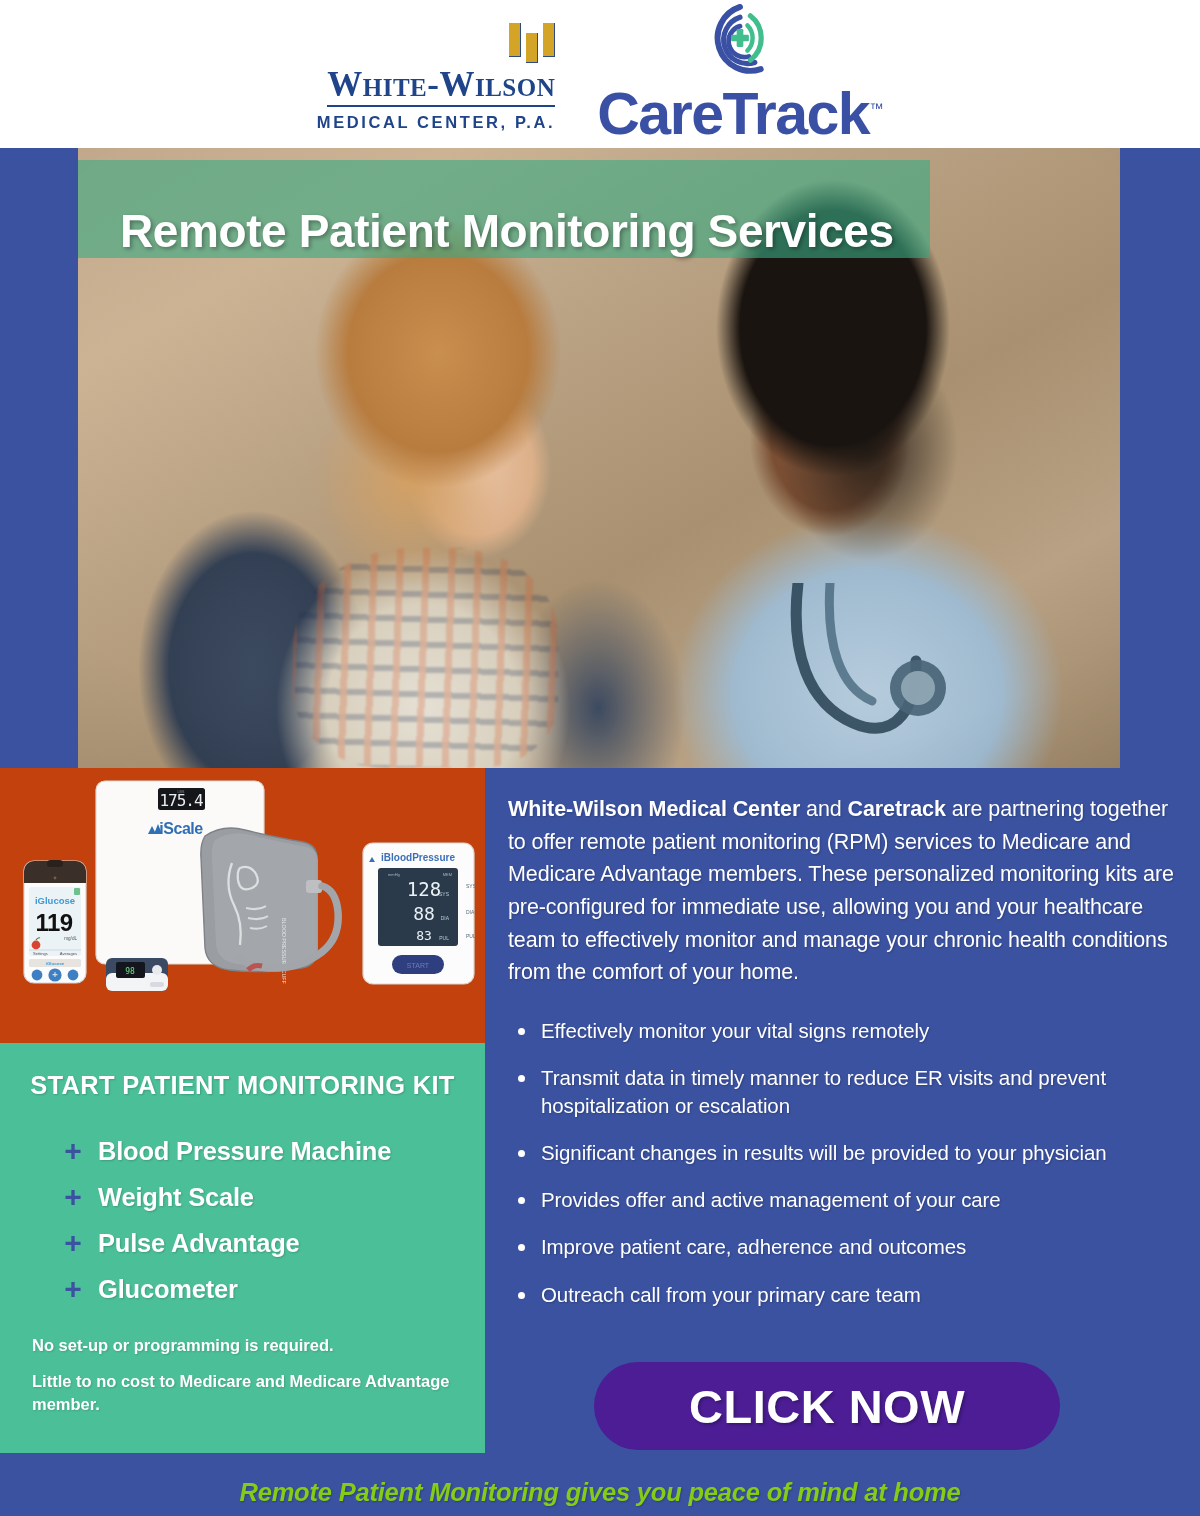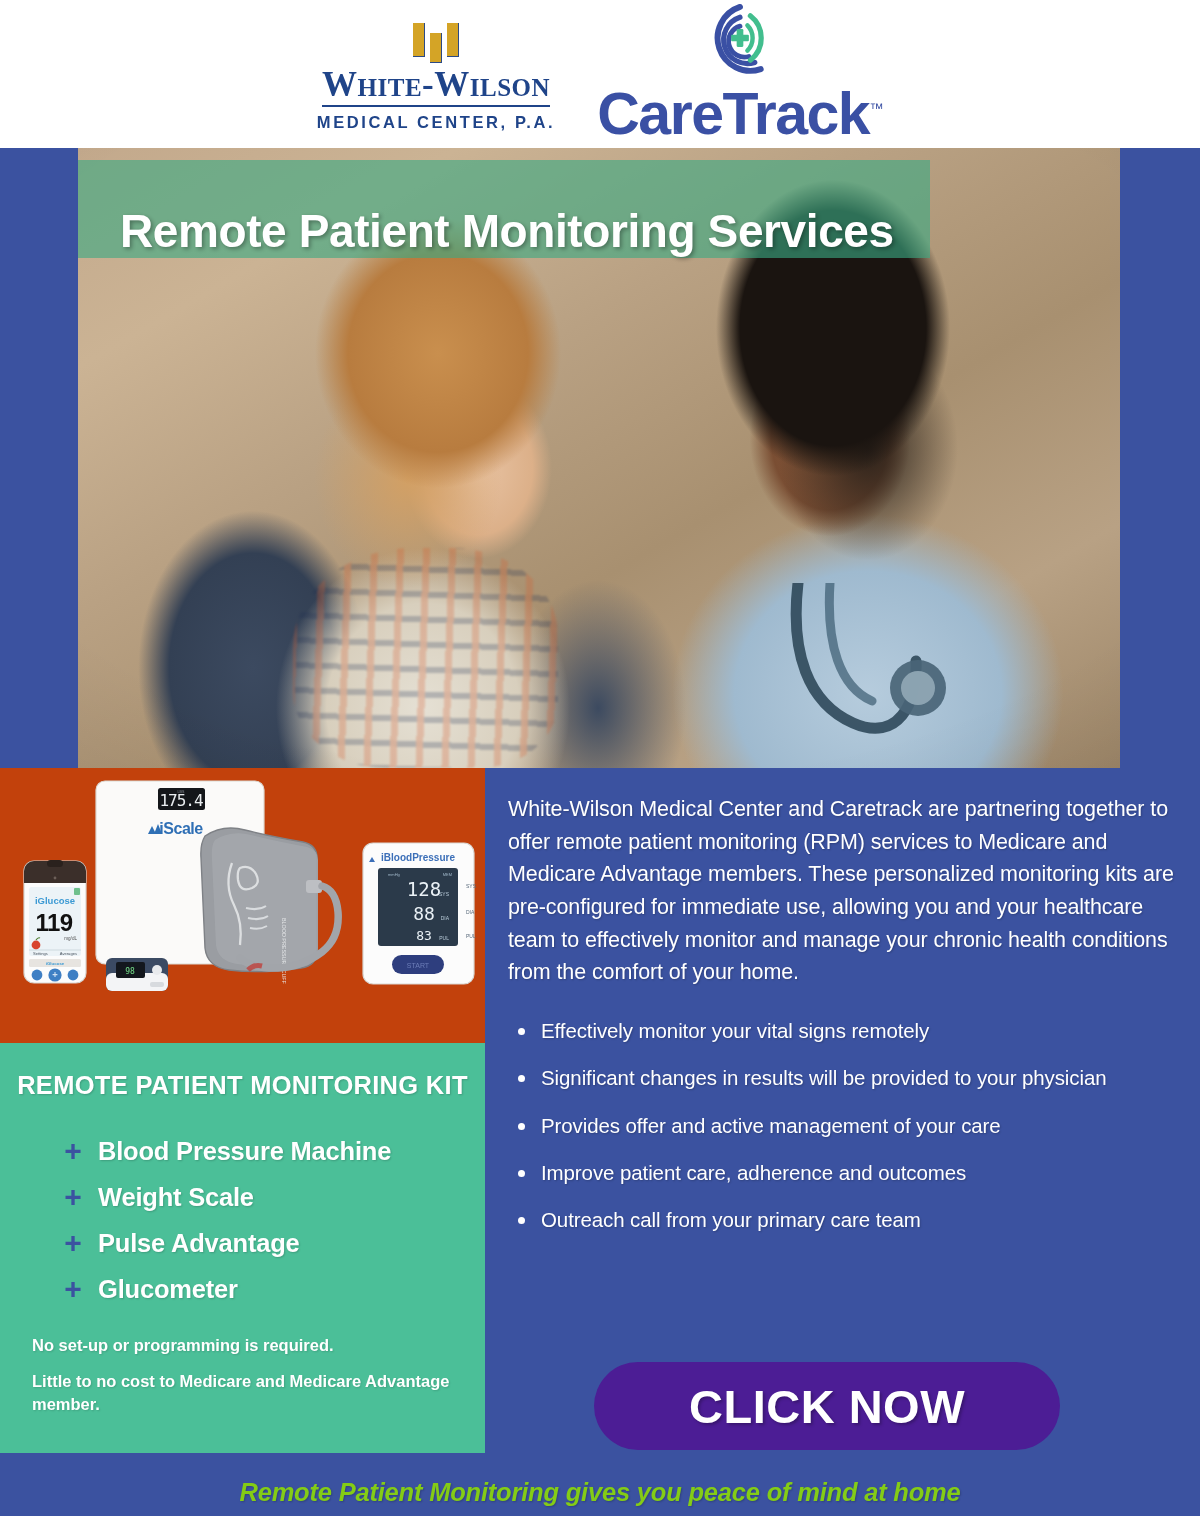--- a/index.html
+++ b/index.html
@@ -28,21 +28,21 @@
     background: #FFFFFF;
     display: flex;
     align-items: center;
     justify-content: center;
     gap: 42px;
   }
 
   .ww-logo {
     display: flex;
     flex-direction: column;
-    align-items: center;
+    align-items: flex-end;
     padding-top: 6px;
   }
   .ww-bars {
     display: flex;
     align-items: flex-start;
     gap: 5px;
     height: 40px;
     margin-bottom: 4px;
   }
   .ww-bar {
@@ -245,21 +245,21 @@
     left: 508px; top: 793px;
     width: 672px;
   }
   .para {
     font-size: 21.5px;
     color: #FFFFFF;
     line-height: 1.52;
     letter-spacing: -0.1px;
     text-shadow: 1px 1px 2px rgba(0,0,0,0.22);
   }
-  .para b { font-weight: 400; }
+  .para b { font-weight: 700; }
 
   .bullets {
     list-style: none;
     margin-top: 28px;
   }
   .bullet {
     position: relative;
     font-size: 20.5px;
     color: #FFFFFF;
     line-height: 1.33;
@@ -436,21 +436,21 @@
         <text x="466" y="120" font-family="'Liberation Sans',sans-serif" font-size="5" fill="#5a6b7c">SYS</text>
         <text x="466" y="146" font-family="'Liberation Sans',sans-serif" font-size="5" fill="#5a6b7c">DIA</text>
         <text x="466" y="170" font-family="'Liberation Sans',sans-serif" font-size="5" fill="#5a6b7c">PUL</text>
         <rect x="392" y="187" width="52" height="19" rx="9.5" fill="#2E3E7E"></rect>
         <text x="418" y="200" font-family="'Liberation Sans',sans-serif" font-size="7" fill="#6c7db8" text-anchor="middle">START</text>
       </g>
     </svg>
   </div>
 
   <div class="kit">
-    <div class="kit-title">REMOTE PATIENT MONITORING KIT</div>
+    <div class="kit-title">START PATIENT MONITORING KIT</div>
 
     <ul class="kit-list">
       <li class="kit-item">
         <span class="kit-plus">+</span>
         <span class="kit-label">Blood Pressure Machine</span>
       </li>
       <li class="kit-item">
         <span class="kit-plus">+</span>
         <span class="kit-label">Weight Scale</span>
       </li>
@@ -468,20 +468,21 @@
       <div class="kit-note">No set-up or programming is required.</div>
       <div class="kit-note">Little to no cost to Medicare and Medicare Advantage member.</div>
     </div>
   </div>
 
   <div class="content">
     <p class="para"><b>White-Wilson Medical Center</b><span> and </span><b>Caretrack</b><span> are partnering together to offer remote patient monitoring (RPM) services to Medicare and Medicare Advantage members. These personalized monitoring kits are pre-configured for immediate use, allowing you and your healthcare team to effectively monitor and manage your chronic health conditions from the comfort of your home.</span></p>
 
     <ul class="bullets">
       <li class="bullet">Effectively monitor your vital signs remotely</li>
+      <li class="bullet">Transmit data in timely manner to reduce ER visits and prevent hospitalization or escalation</li>
       <li class="bullet">Significant changes in results will be provided to your physician</li>
       <li class="bullet">Provides offer and active management of your care</li>
       <li class="bullet">Improve patient care, adherence and outcomes</li>
       <li class="bullet">Outreach call from your primary care team</li>
     </ul>
   </div>
 
   <button class="cta">CLICK NOW</button>
 
   <div class="footer">

